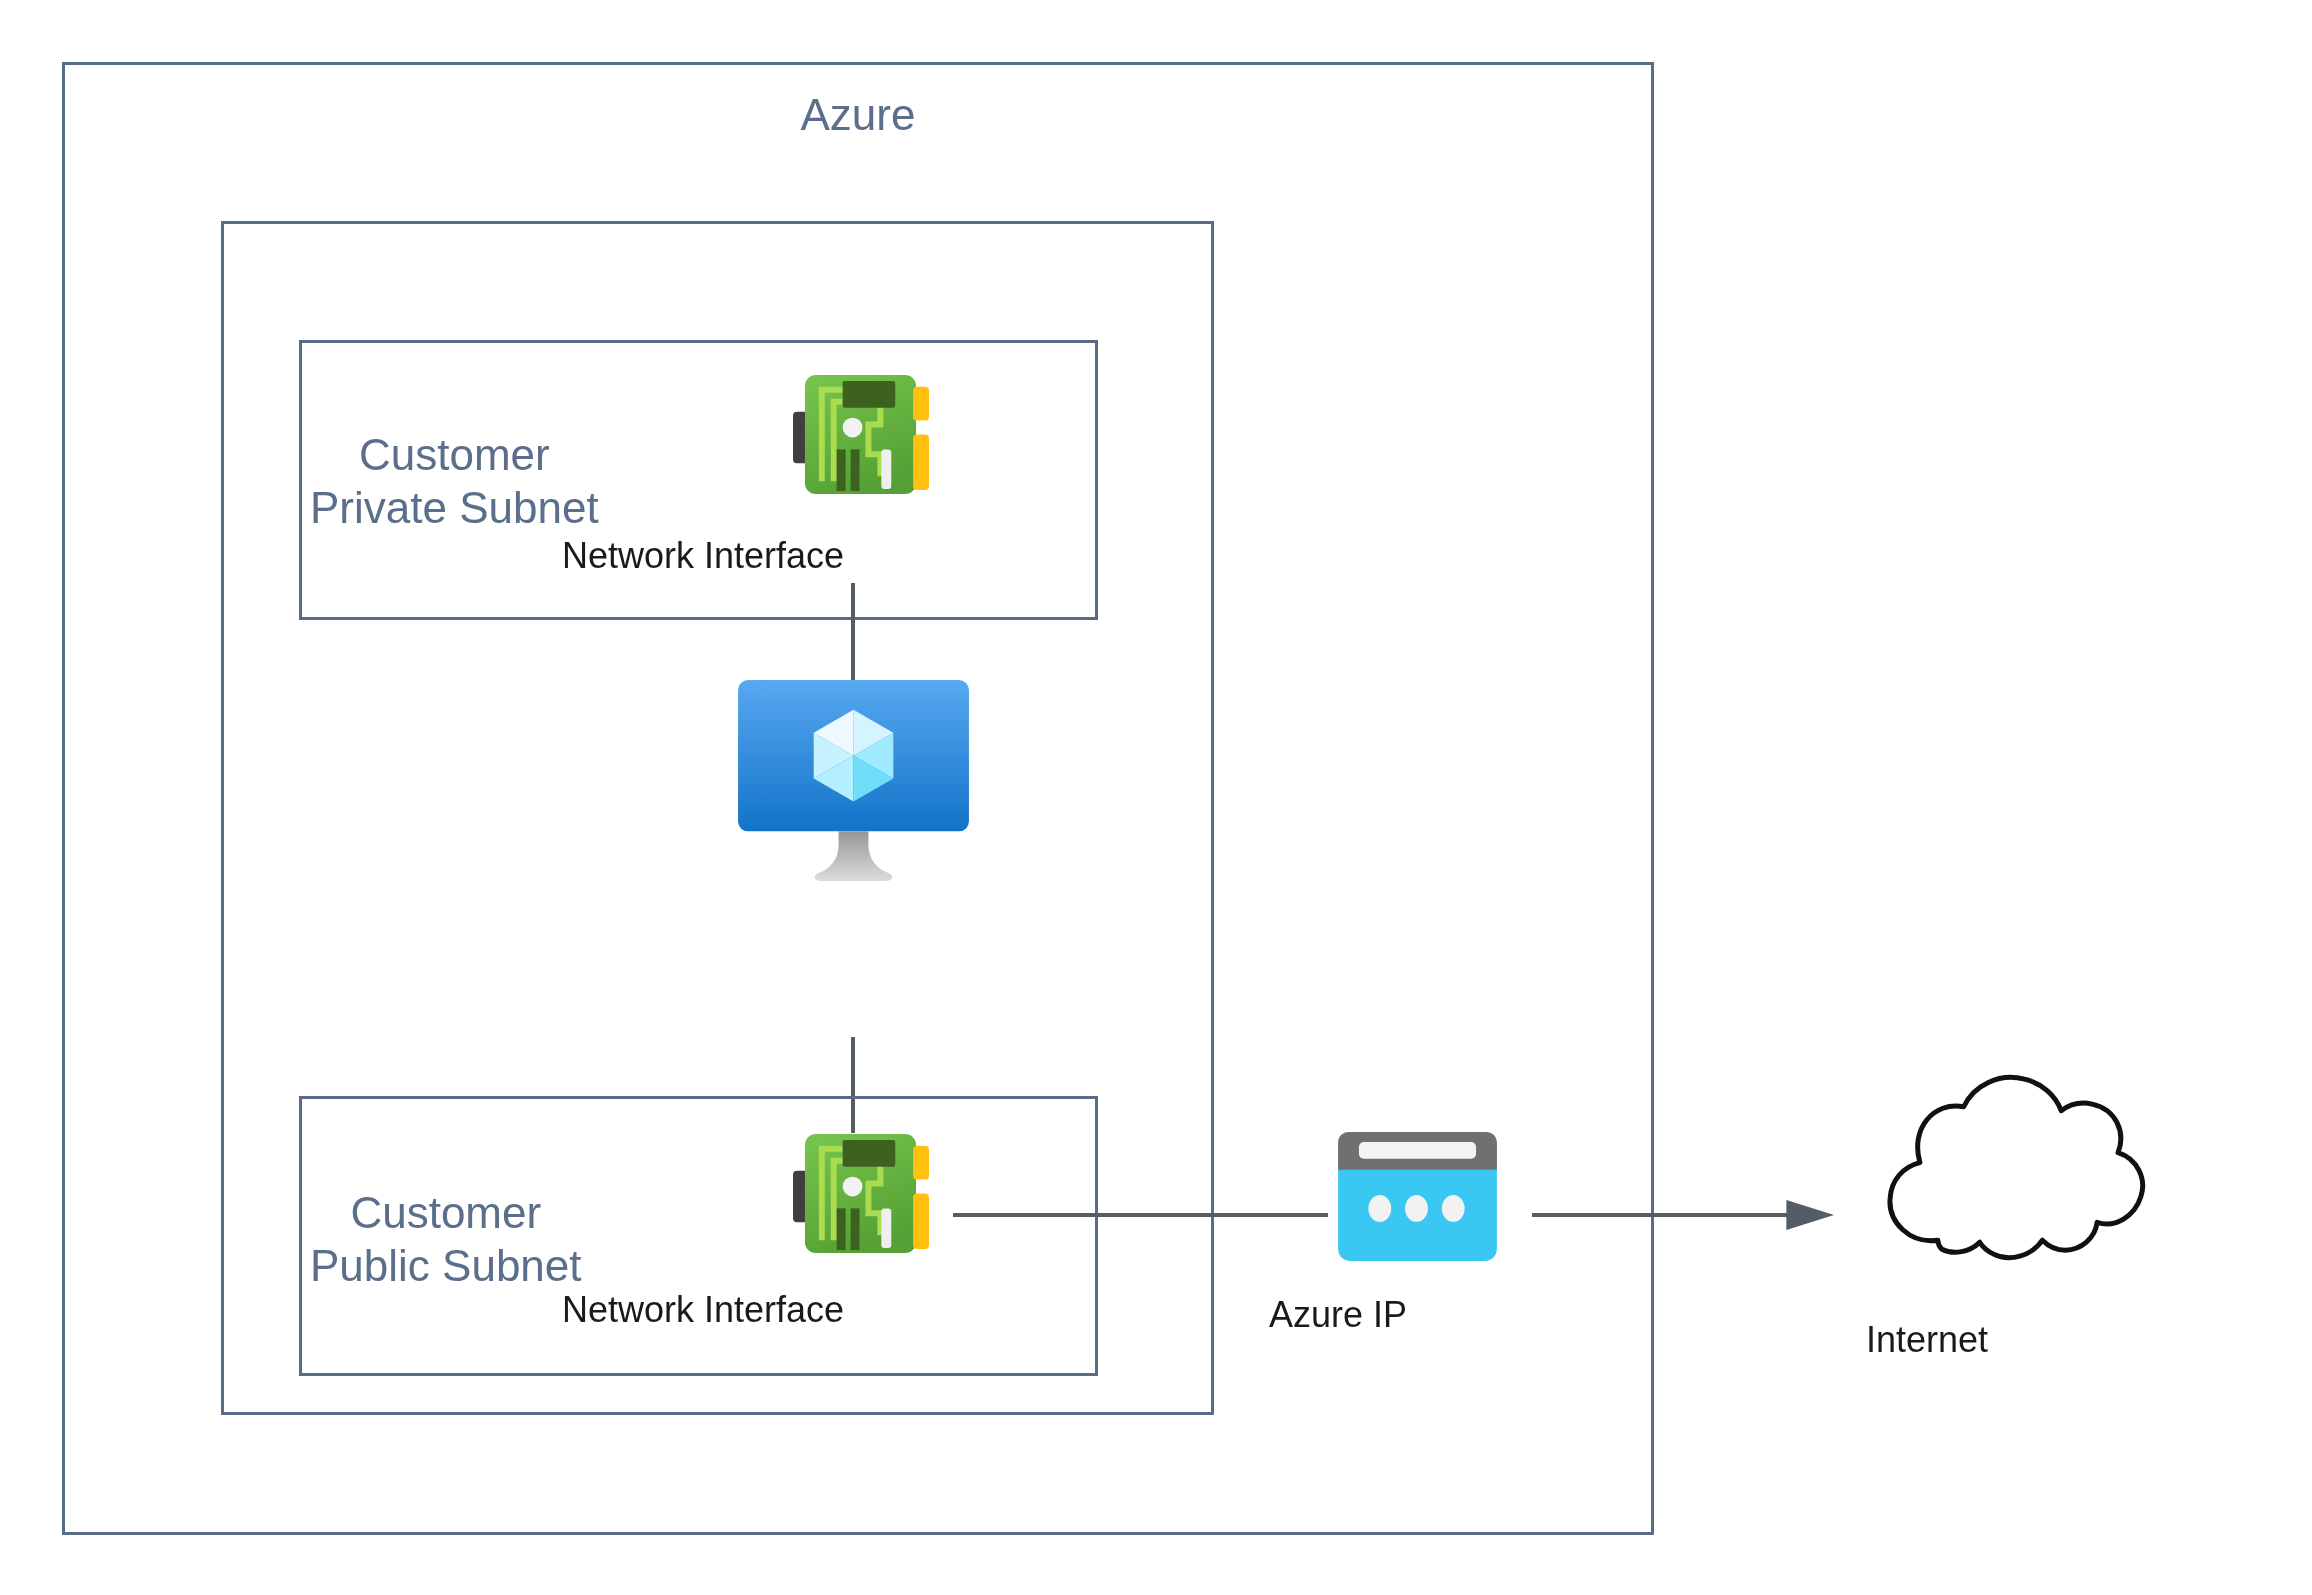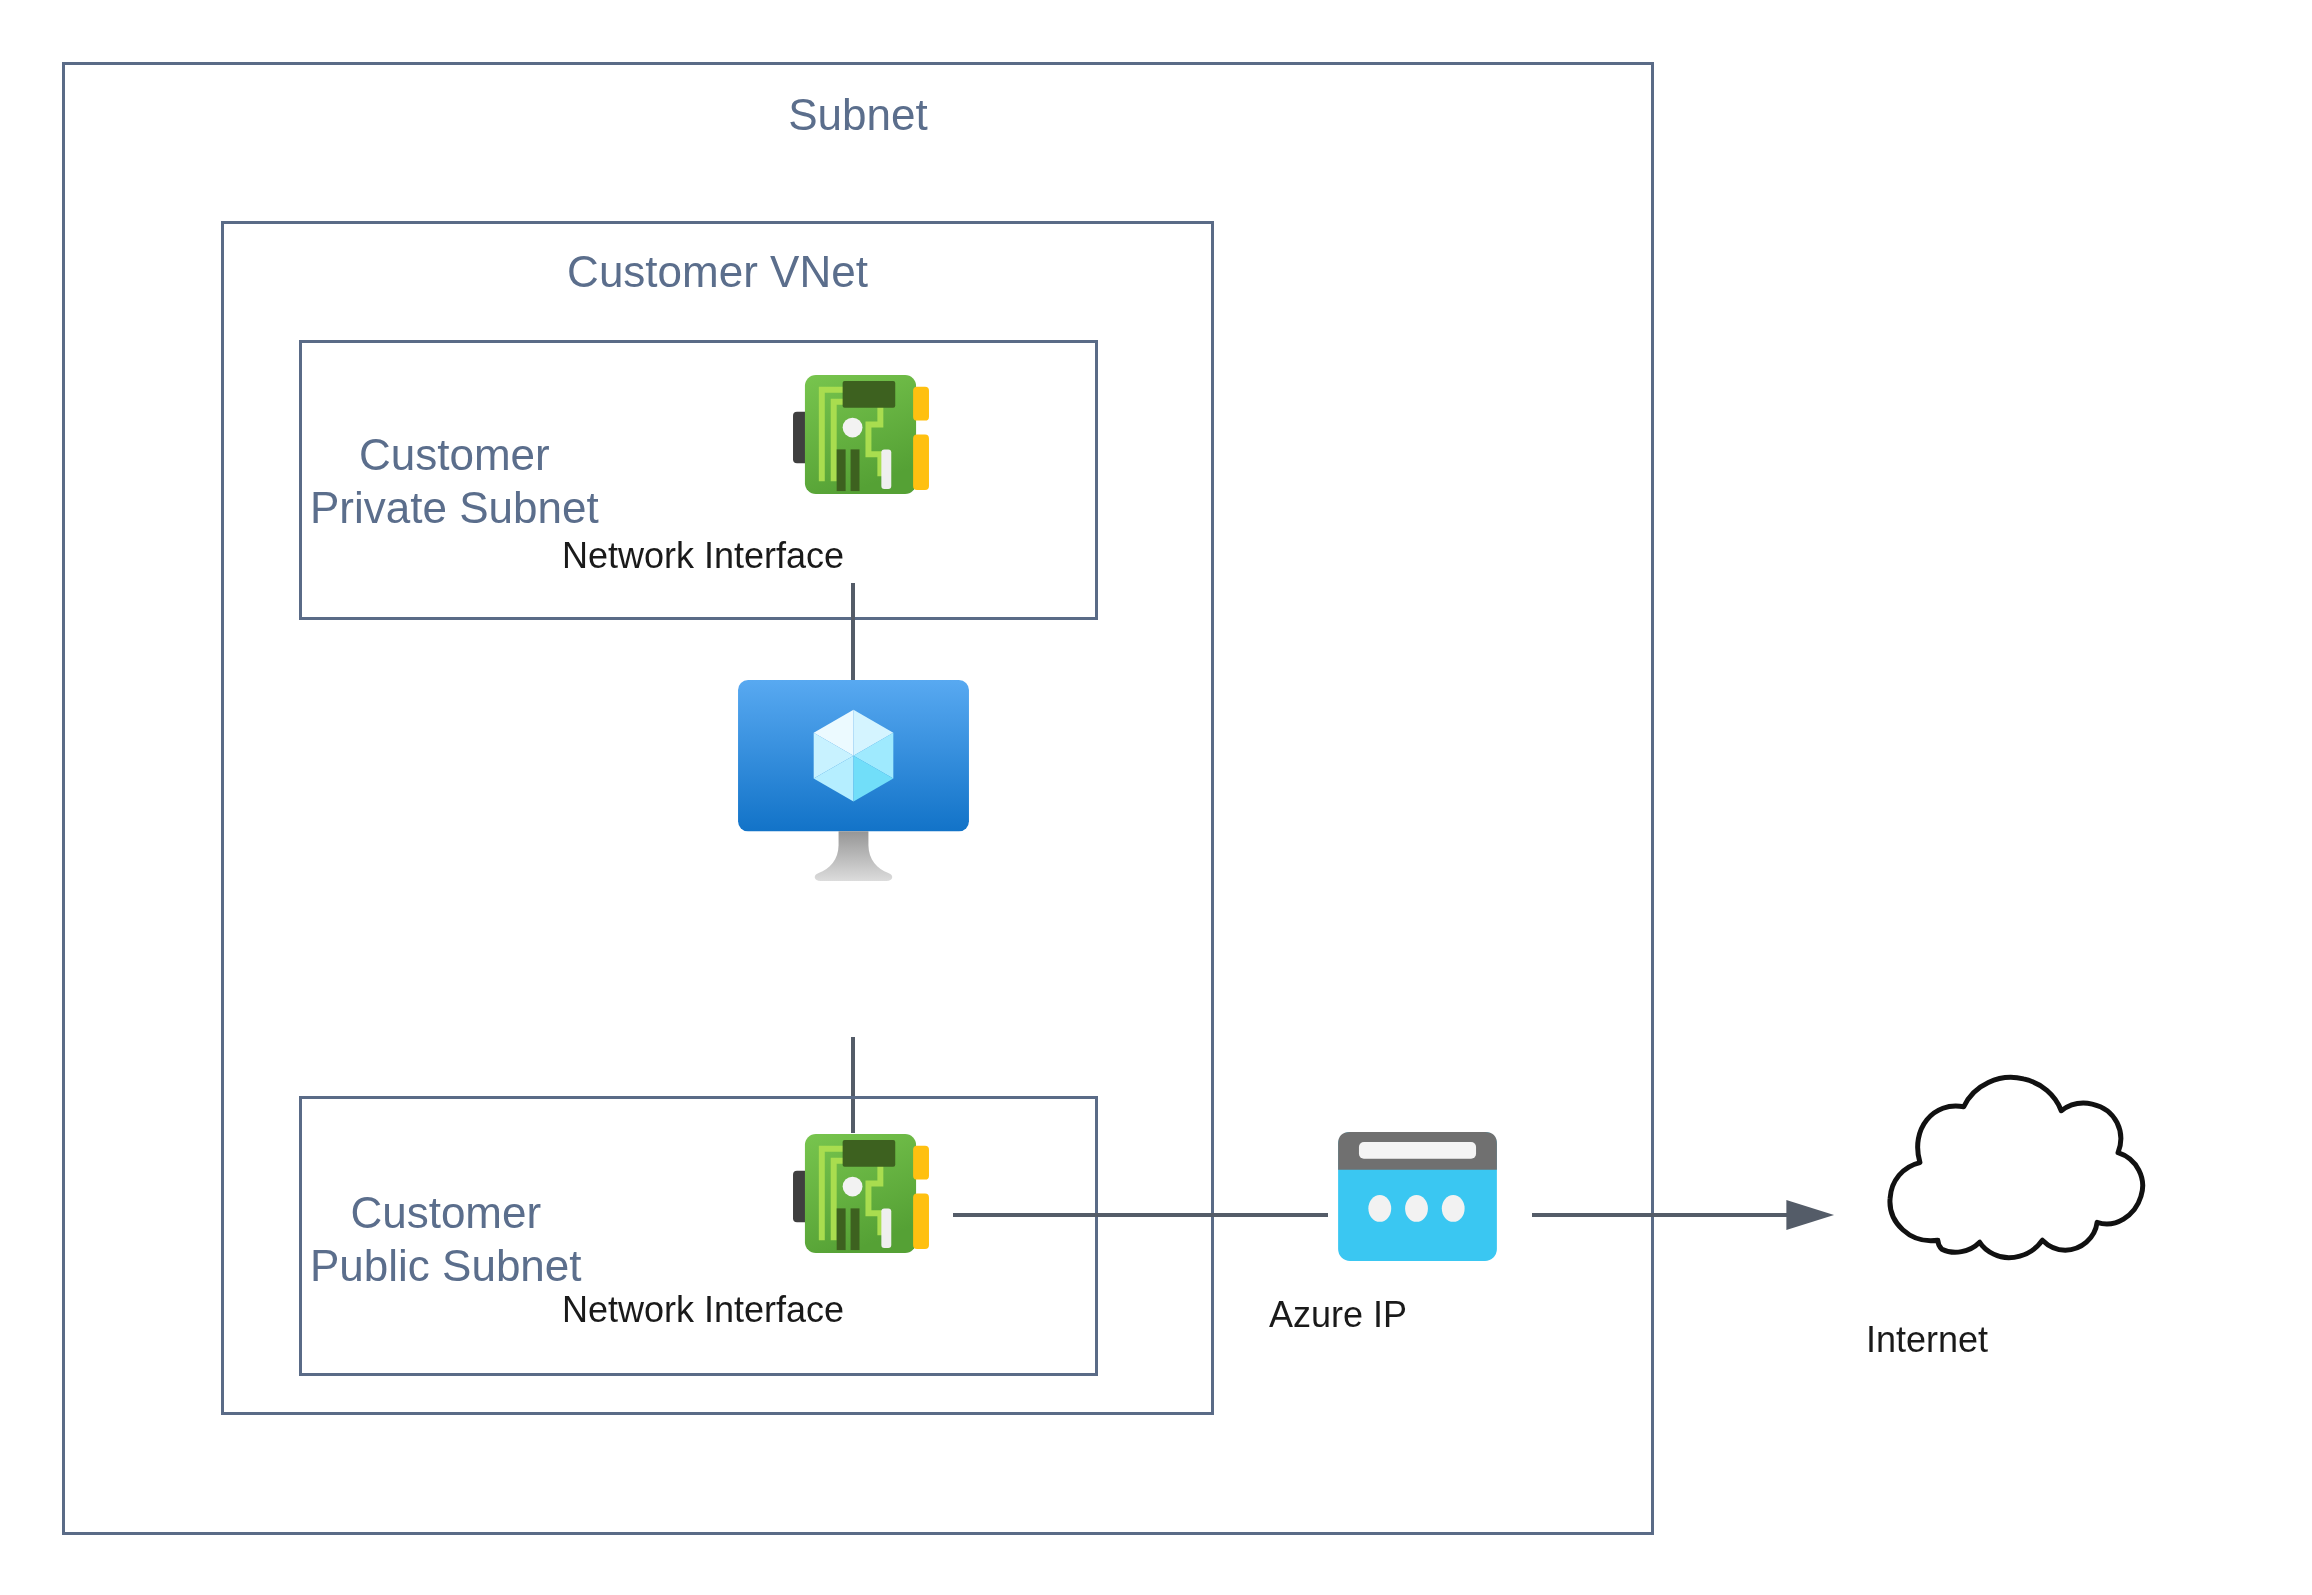--- a/index.html
+++ b/index.html
@@ -33,24 +33,23 @@
           <stop offset="1" stop-color="#1273C8"></stop>
       </linearGradient>
       <linearGradient id="standGrad" x1="0" y1="0" x2="0" y2="1">
         <stop offset="0" stop-color="#969696"></stop>
           <stop offset="1" stop-color="#DCDCDC"></stop>
       </linearGradient>
     </defs>
   </svg>
 
   <div class="box" style="left:62px;top:62px;width:1592px;height:1473px;"></div>
-  <div class="box-title" style="left:62px;top:90px;width:1592px;">Subnet</div>
+  <div class="box-title" style="left:62px;top:90px;width:1592px;">Azure</div>
 
   <div class="box" style="left:221px;top:221px;width:993px;height:1194px;"></div>
-  <div class="box-title" style="left:221px;top:247px;width:993px;">Customer VNet</div>
 
   <div class="box" style="left:299px;top:340px;width:799px;height:280px;"></div>
   <div class="subnet-label two-line" style="left:310px;top:428px;">
     <span>Customer</span>
     <span>Private Subnet</span>
   </div>
 
   <svg class="icon-svg" style="left:793px;top:369px;" width="136" height="131" viewBox="0 0 137 132">
     <rect x="0" y="43" width="16" height="52" rx="4" fill="#3F3F3F"></rect>
     <rect x="12" y="6" width="112" height="120" rx="11" fill="url(#nicGrad)"></rect>

